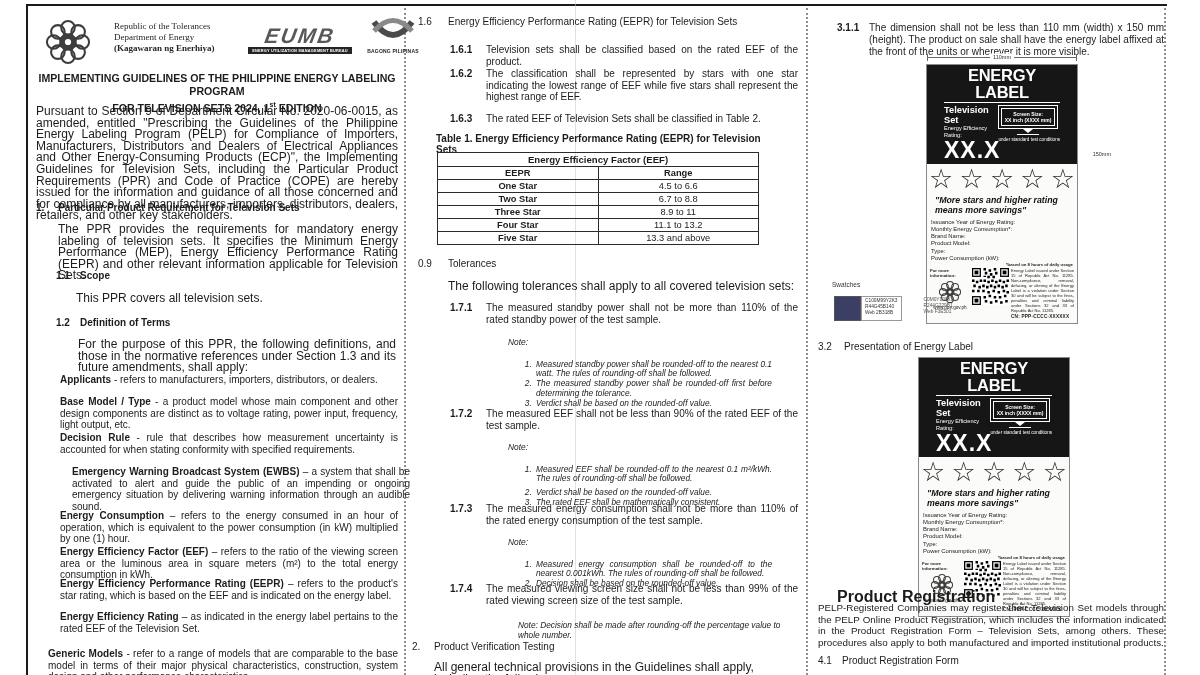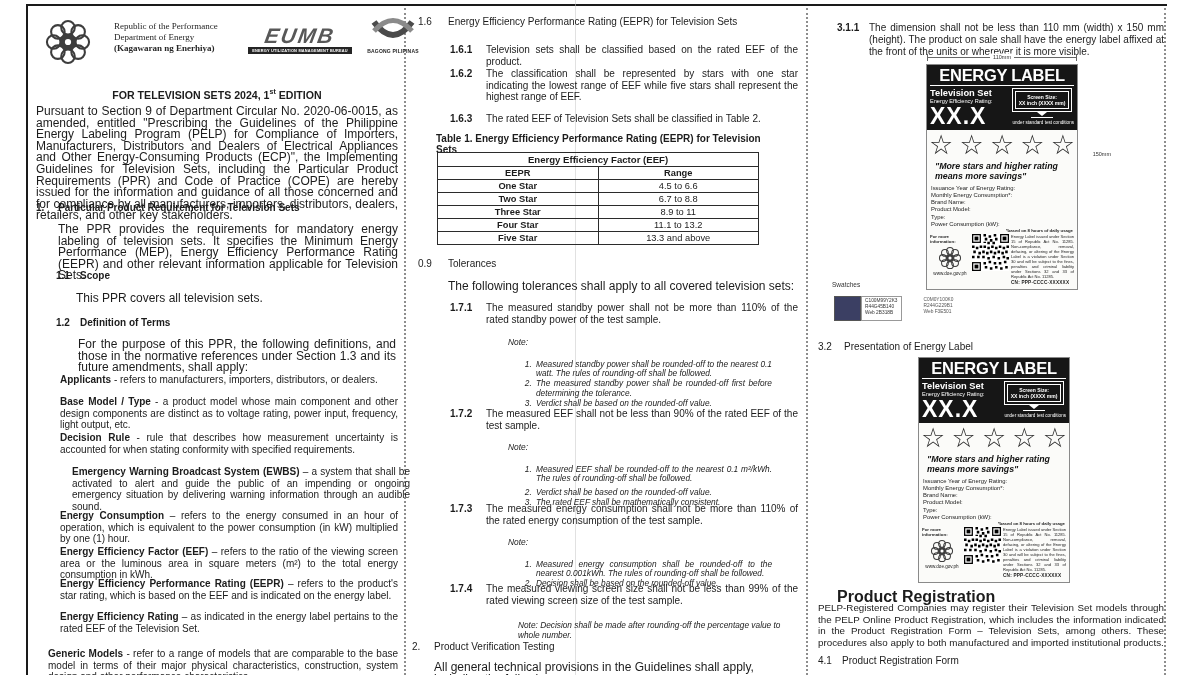--- a/index.html
+++ b/index.html
@@ -55,21 +55,21 @@
   .item3 .inum{width:32px;flex:none;font-weight:700}
   .item3 .itext{flex:1;text-align:justify}
   .swlabel{font-size:6.5px;color:#333}
   .swrow{display:flex;gap:22px;align-items:flex-start}
   .sw1{display:flex}
   .swsq{width:27px;height:25px;background:#3b3f63;border:1px solid #555;flex:none}
   .swtxt{border:1px solid #999;font-size:4.8px;line-height:6px;padding:1px 3px;color:#333}
   .swtxt2{font-size:4.8px;line-height:6px;padding:1px 0;color:#555}
   
   .elabel{position:absolute;width:152px;background:#fbfbf9;border:1px solid #8a8a8a}
-  .el-head{background:#161616;color:#fff;padding:2px 3px 3px}
+  .el-head{background:#161616;color:#fff;padding:2px 17px 3px}
   .el-title{font-size:16.5px;font-weight:800;text-align:center;letter-spacing:-.3px;
             line-height:17px;border-bottom:1.5px solid #fff;padding-bottom:1px}
   .el-row{display:flex;margin-top:2px}
   .el-left{flex:1;min-width:0}
   .el-product{font-size:9.3px;font-weight:700;line-height:10px}
   .el-rlabel{font-size:5.6px;line-height:7px}
   .el-xx{font-size:23px;font-weight:800;line-height:22px;letter-spacing:1px}
   .el-right{width:64px;flex:none;display:flex;flex-direction:column;align-items:center}
   .el-tv{border:1px solid #fff;padding:2px;width:60px}
   .el-tvin{border:1px solid #fff;padding:2px 1px;font-size:5px;line-height:6px;
@@ -144,38 +144,38 @@
   <div class="dotsep" style="left:806px"></div>
   <div class="dotsep" style="left:1164px"></div>
   <div class="fold"></div>
 
   <section class="col" id="col1">
     <div class="blk" style="top:14px;left:0;width:362px;height:54px">
       <svg class="seal">
           <use href="#doe-seal"></use>
         </svg>
       <div class="agency">
-        <div>Republic of the Performance</div>
+        <div>Republic of the Tolerances</div>
         <div>Department of Energy</div>
         <div class="b">(Kagawaran ng Enerhiya)</div>
       </div>
       <div class="eumb">
         <div class="eumb-gl">EUMB</div>
         <div class="eumb-cap">ENERGY UTILIZATION MANAGEMENT BUREAU</div>
       </div>
       <div class="bagong">
         <svg width="44" height="26">
             <use href="#bagong"></use>
           </svg>
         <div class="bagong-cap">BAGONG PILIPINAS</div>
       </div>
     </div>
 
     <h1 class="blk title" style="top:72px">
-      <br>
+      <span>IMPLEMENTING GUIDELINES OF THE PHILIPPINE ENERGY LABELING PROGRAM</span><br>
       <span>FOR TELEVISION SETS 2024, 1</span><sup style="font-size:7px">st</sup><span> EDITION</span>
     </h1>
 
     <p class="blk body10 jus" style="top:106px;left:0;width:362px">Pursuant to Section 9 of Department Circular No. 2020-06-0015, as amended, entitled "Prescribing the Guidelines of the Philippine Energy Labeling Program (PELP) for Compliance of Importers, Manufacturers, Distributors and Dealers of Electrical Appliances and Other Energy-Consuming Products (ECP)", the Implementing Guidelines for Television Sets, including the Particular Product Requirements (PPR) and Code of Practice (COPE) are hereby issued for the information and guidance of all those concerned and for compliance by all manufacturers, importers, distributors, dealers, retailers, and other key stakeholders.</p>
 
     <div class="blk sec" style="top:202px;left:0;width:362px">
       <span class="n">1.</span>
       <span>Particular Product Requirement for Television Sets</span>
     </div>
     <p class="blk body10 jus" style="top:224px;left:22px;width:340px">The PPR provides the requirements for mandatory energy labeling of television sets. It specifies the Minimum Energy Performance (MEP), Energy Efficiency Performance Rating (EEPR) and other relevant information applicable for Television Sets.</p>

